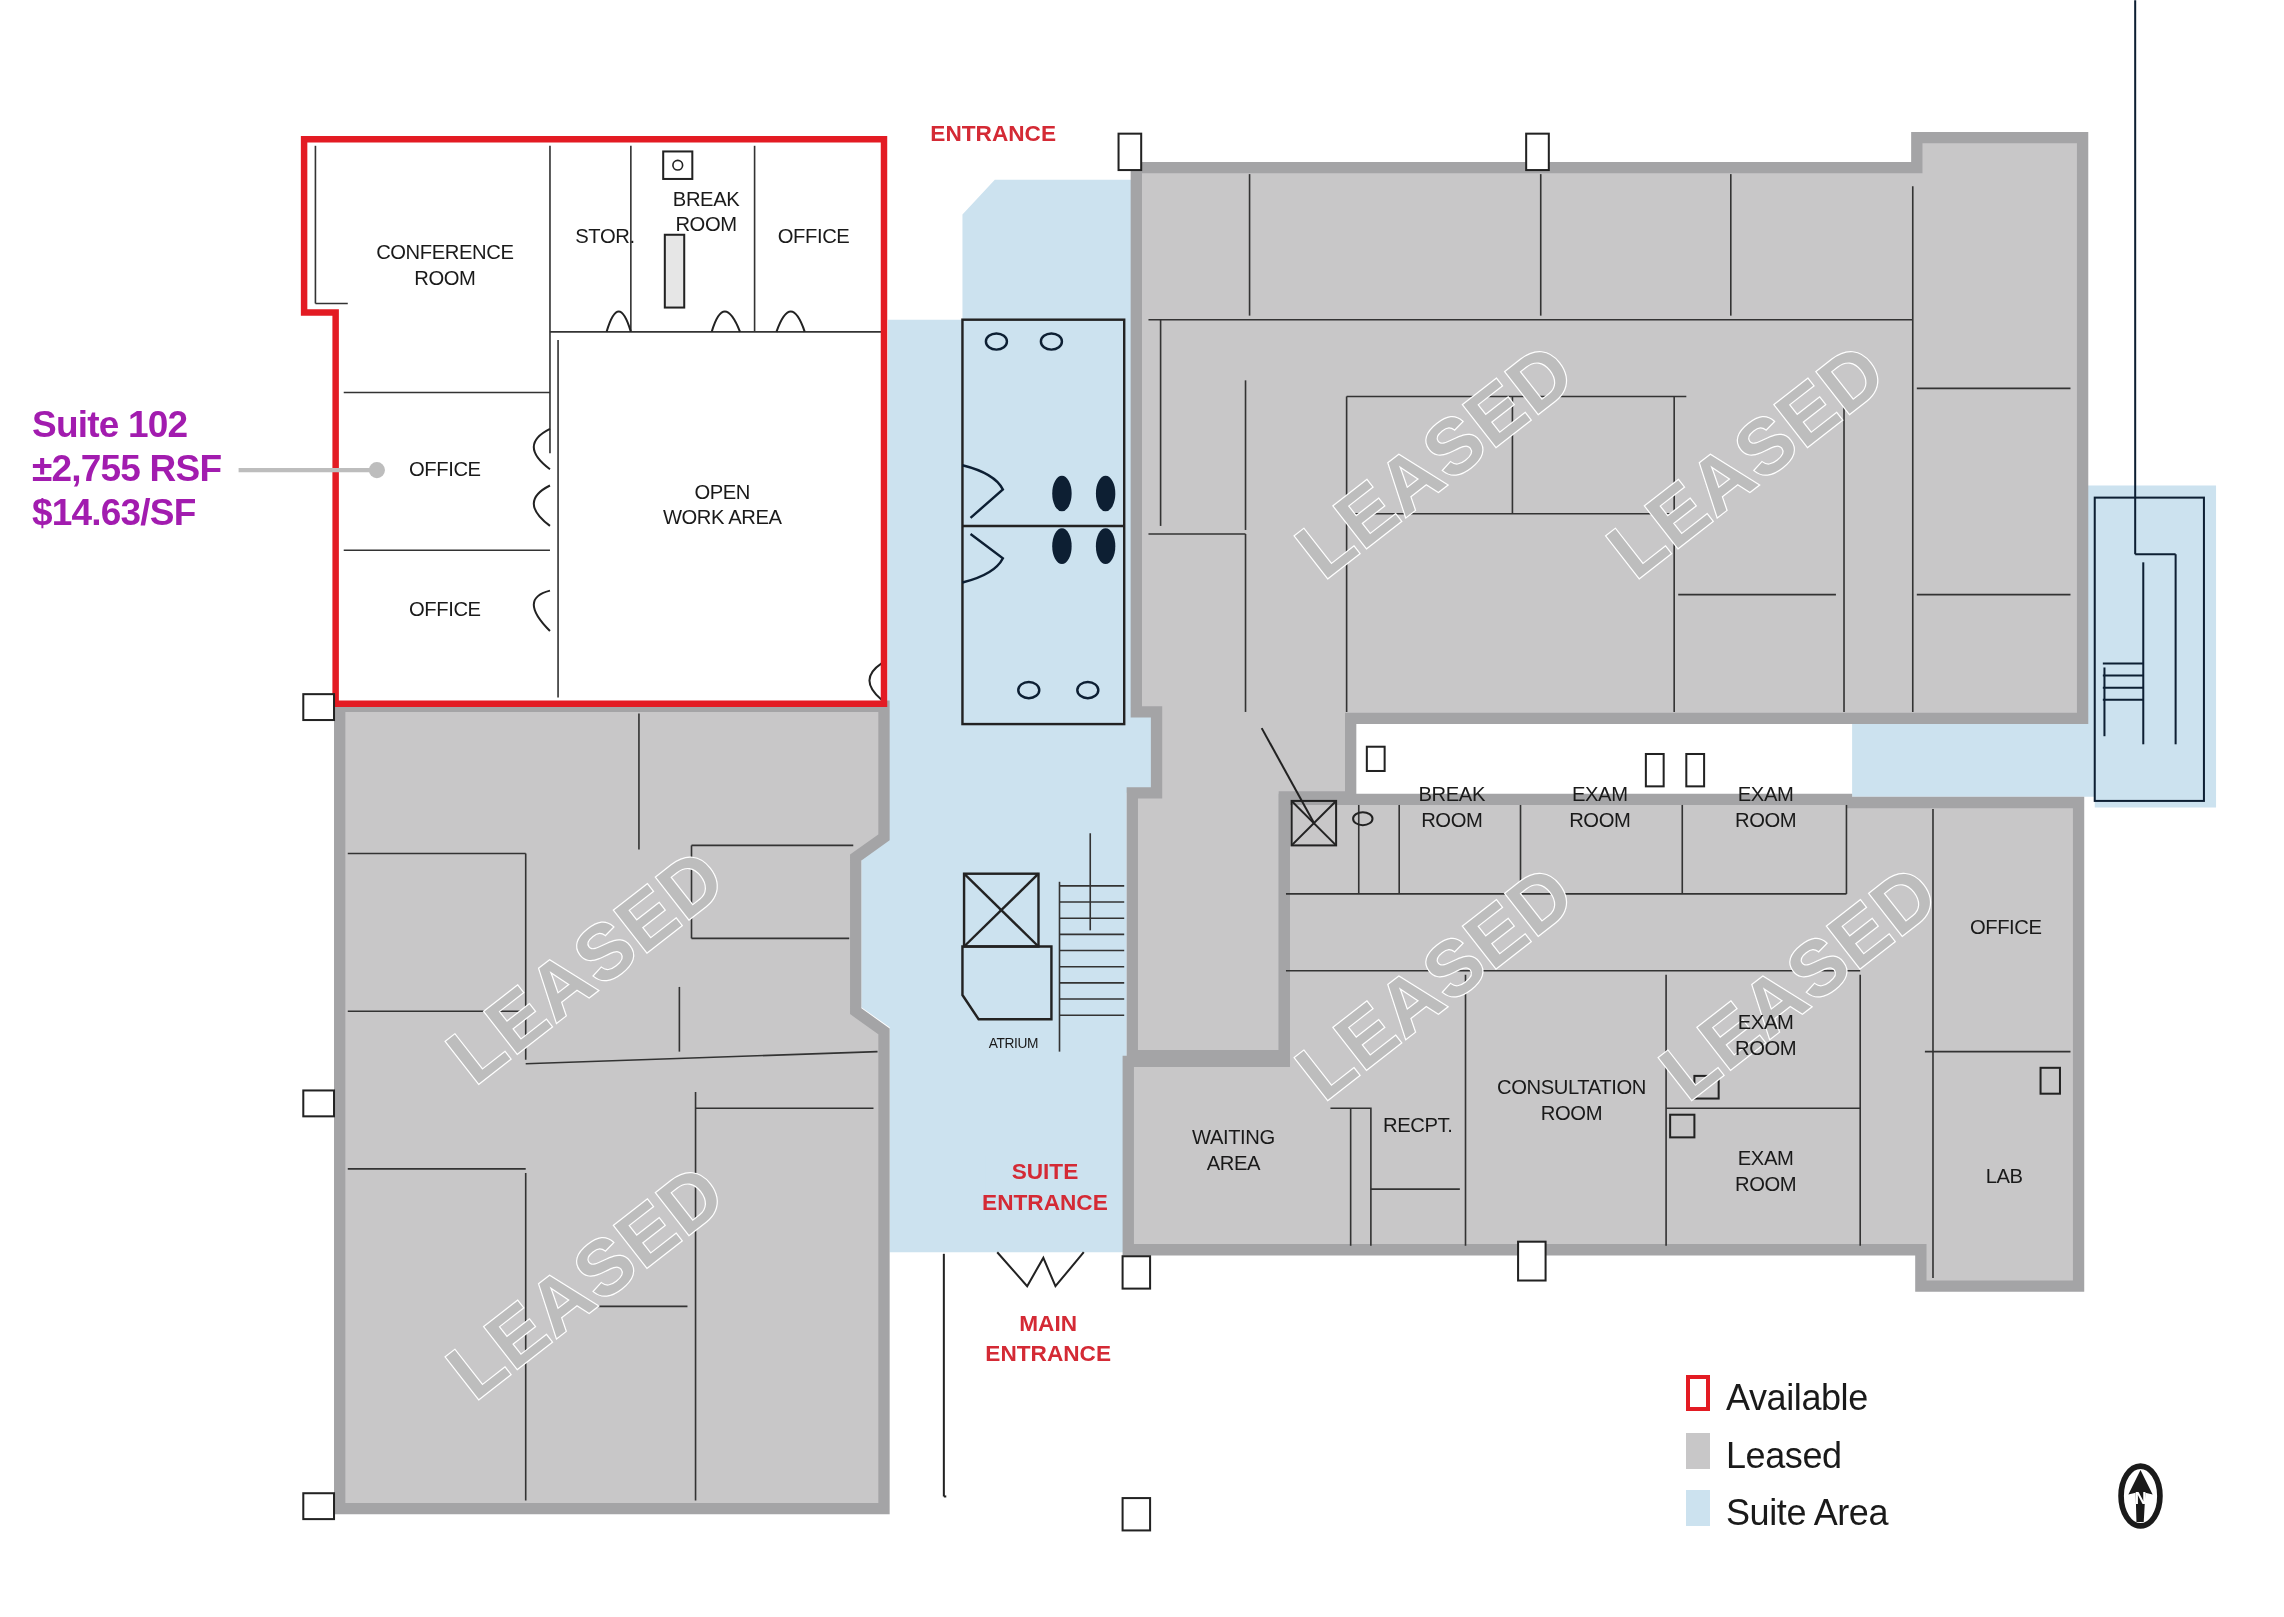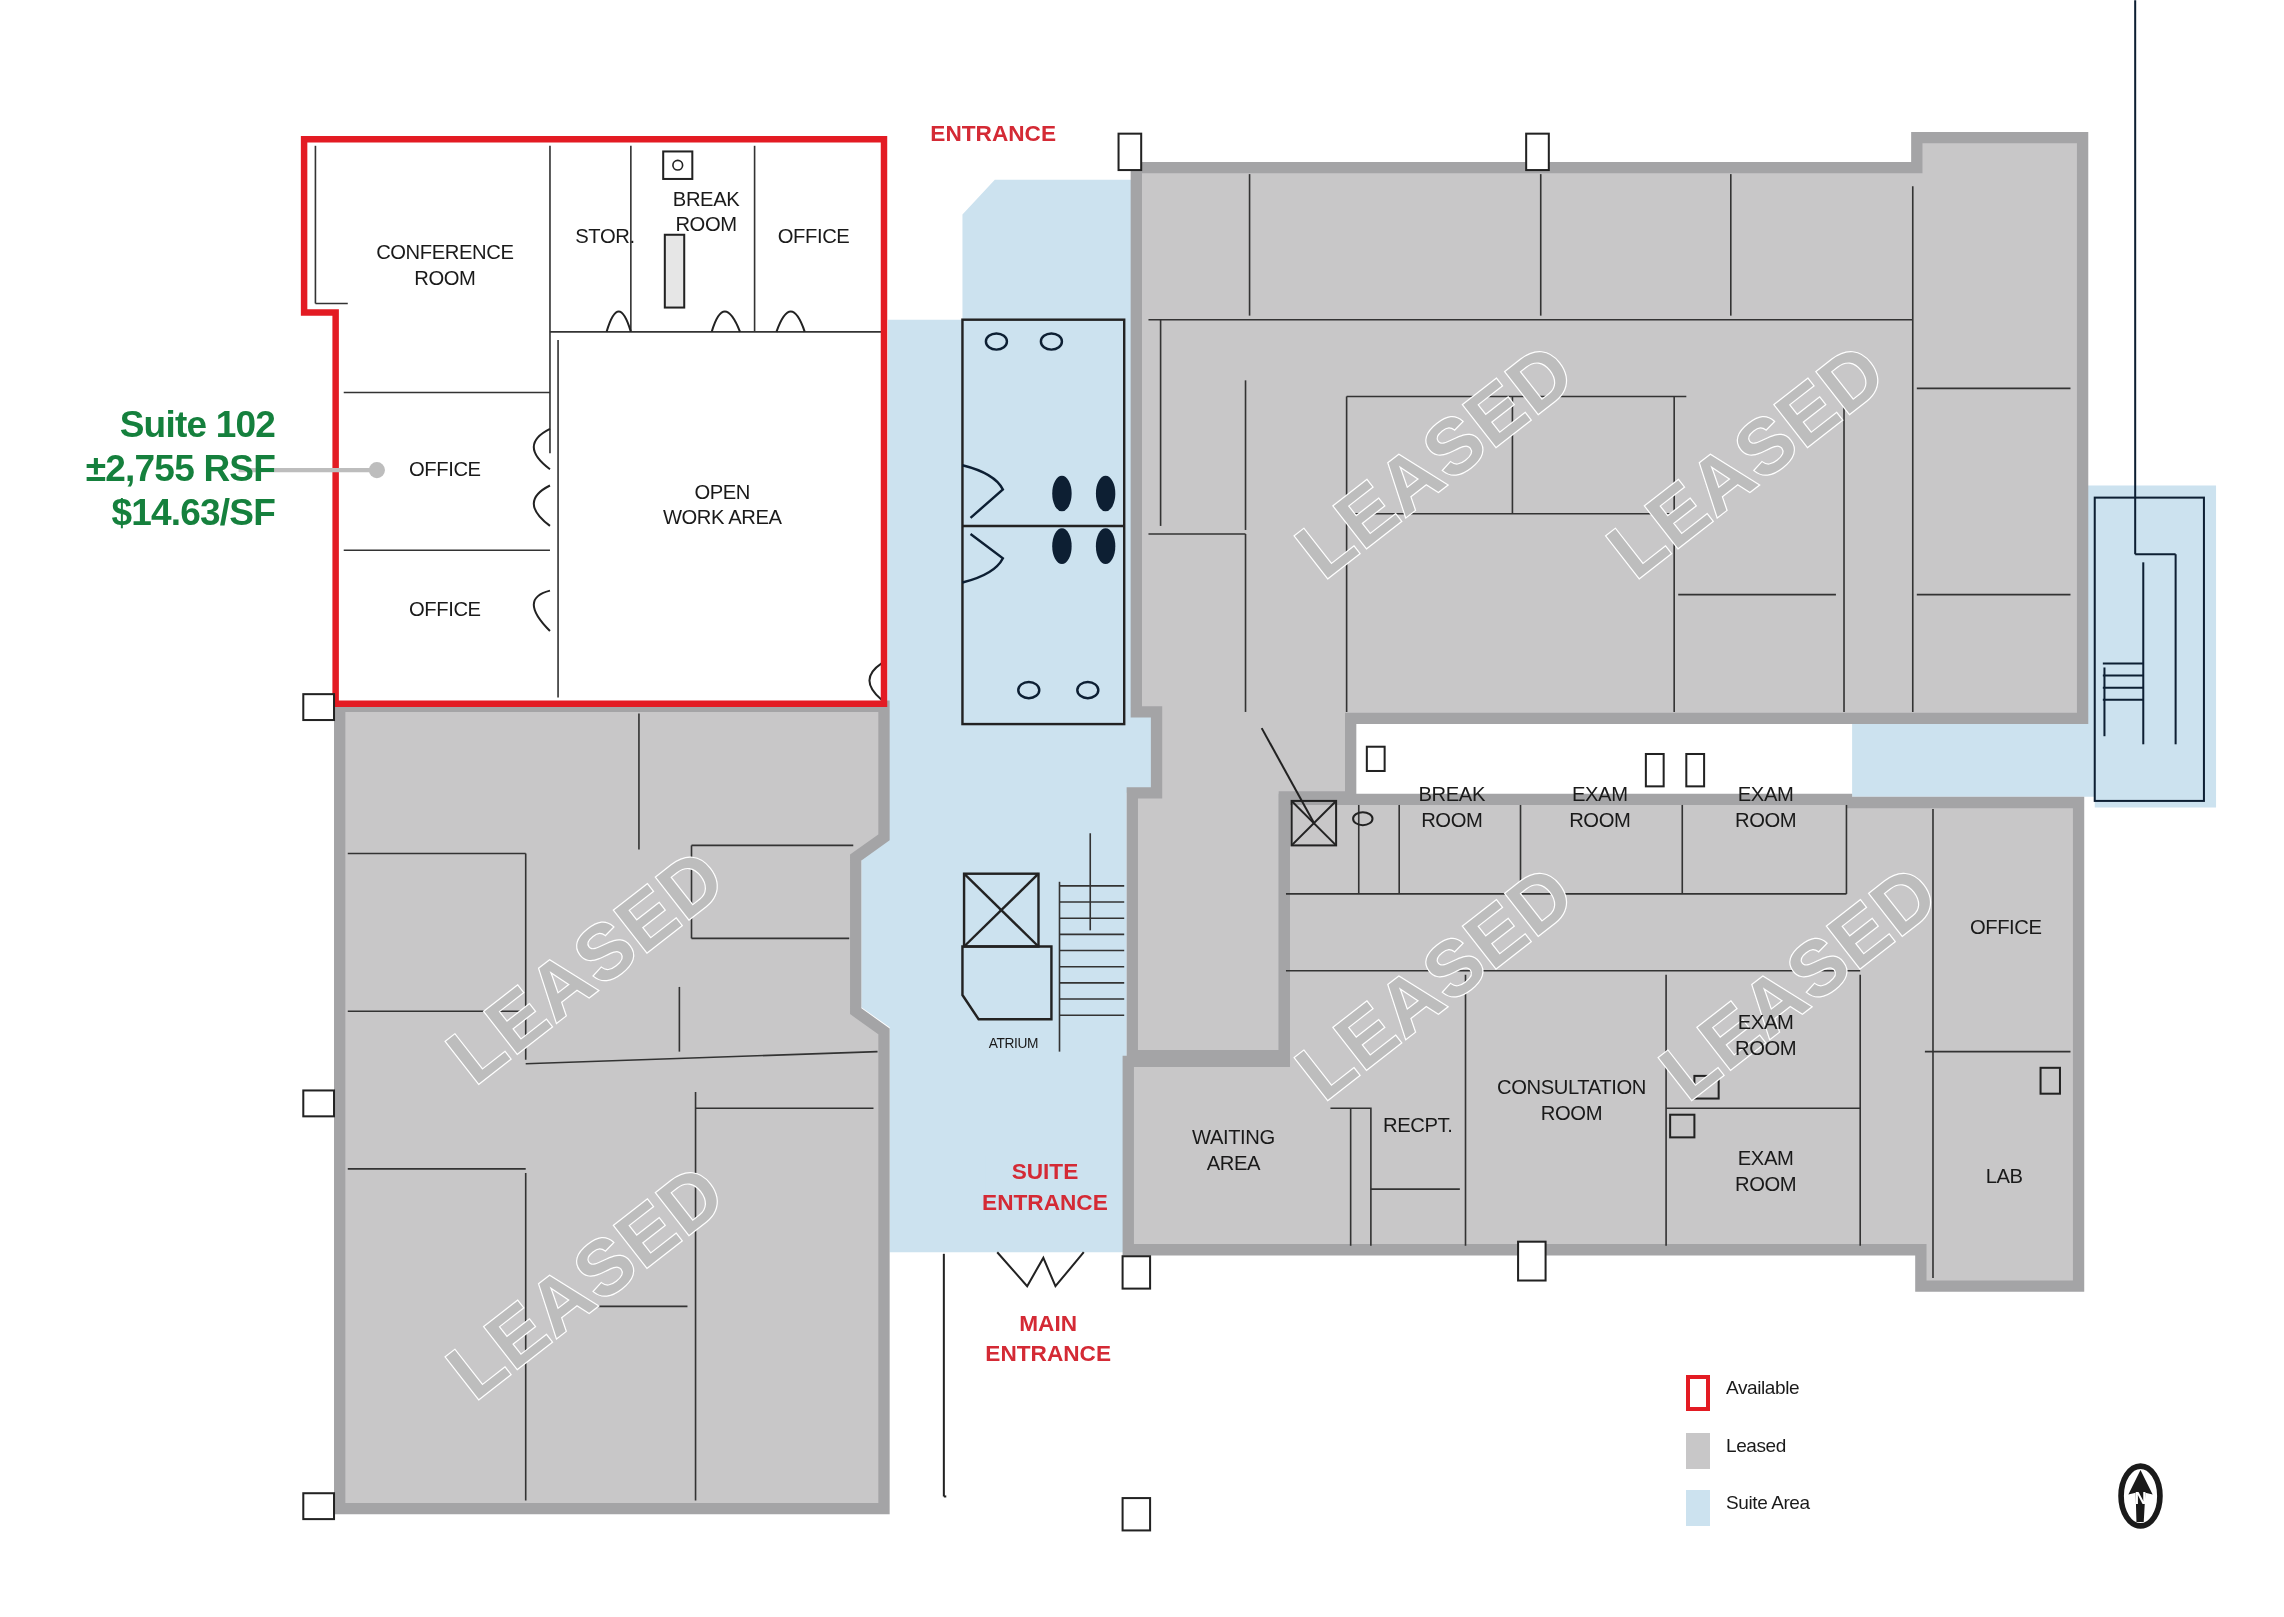--- a/index.html
+++ b/index.html
@@ -12,28 +12,28 @@
   .red-label { font-family: "Liberation Sans", sans-serif; font-weight: bold; font-size: 28px;
                fill: #d42a35; text-anchor: middle; }
   .leased-mark { font-family: "Liberation Sans", sans-serif; font-weight: bold; font-size: 96px;
                  fill: #bdbdbd; stroke: #ffffff; stroke-width: 3px; text-anchor: middle;
                  paint-order: stroke; letter-spacing: 2px; }
   .wall { fill: none; stroke: #222; stroke-width: 3; }
   .wall-thin { fill: none; stroke: #333; stroke-width: 2; }
   .door { fill: none; stroke: #222; stroke-width: 2.5; }
 
   .callout { position: absolute; left: 32px; top: 403px; width: 243px;
-             text-align: right; color: #15803d; font-family: "Liberation Sans", sans-serif;
+             text-align: left; color: #a21caf; font-family: "Liberation Sans", sans-serif;
              font-weight: bold; font-size: 37px; line-height: 44px; letter-spacing: -0.8px; }
   .callout div { white-space: nowrap; }
 
   .legend { position: absolute; left: 1686px; top: 1375px; }
   .legend-row { position: absolute; left: 0; height: 39px; width: 259px; }
   .legend-swatch { position: absolute; left: 0; width: 24px; height: 36px; box-sizing: border-box; }
-  .legend-label { position: absolute; left: 40px; top: 1.6px; font-size: 19px; color: #1a1a1a;
+  .legend-label { position: absolute; left: 40px; top: 1.6px; font-size: 36px; color: #1a1a1a;
                   font-family: "Liberation Sans", sans-serif; white-space: nowrap; letter-spacing: -0.4px; }
   .compass { position: absolute; left: 2117px; top: 1462px; width: 47px; height: 68px; }
 </style>
 </head>
 <body>
 
 <svg id="plan" viewBox="0 0 2824 2000" xmlns="http://www.w3.org/2000/svg">
 
   <g fill="#cce2ef">
 

